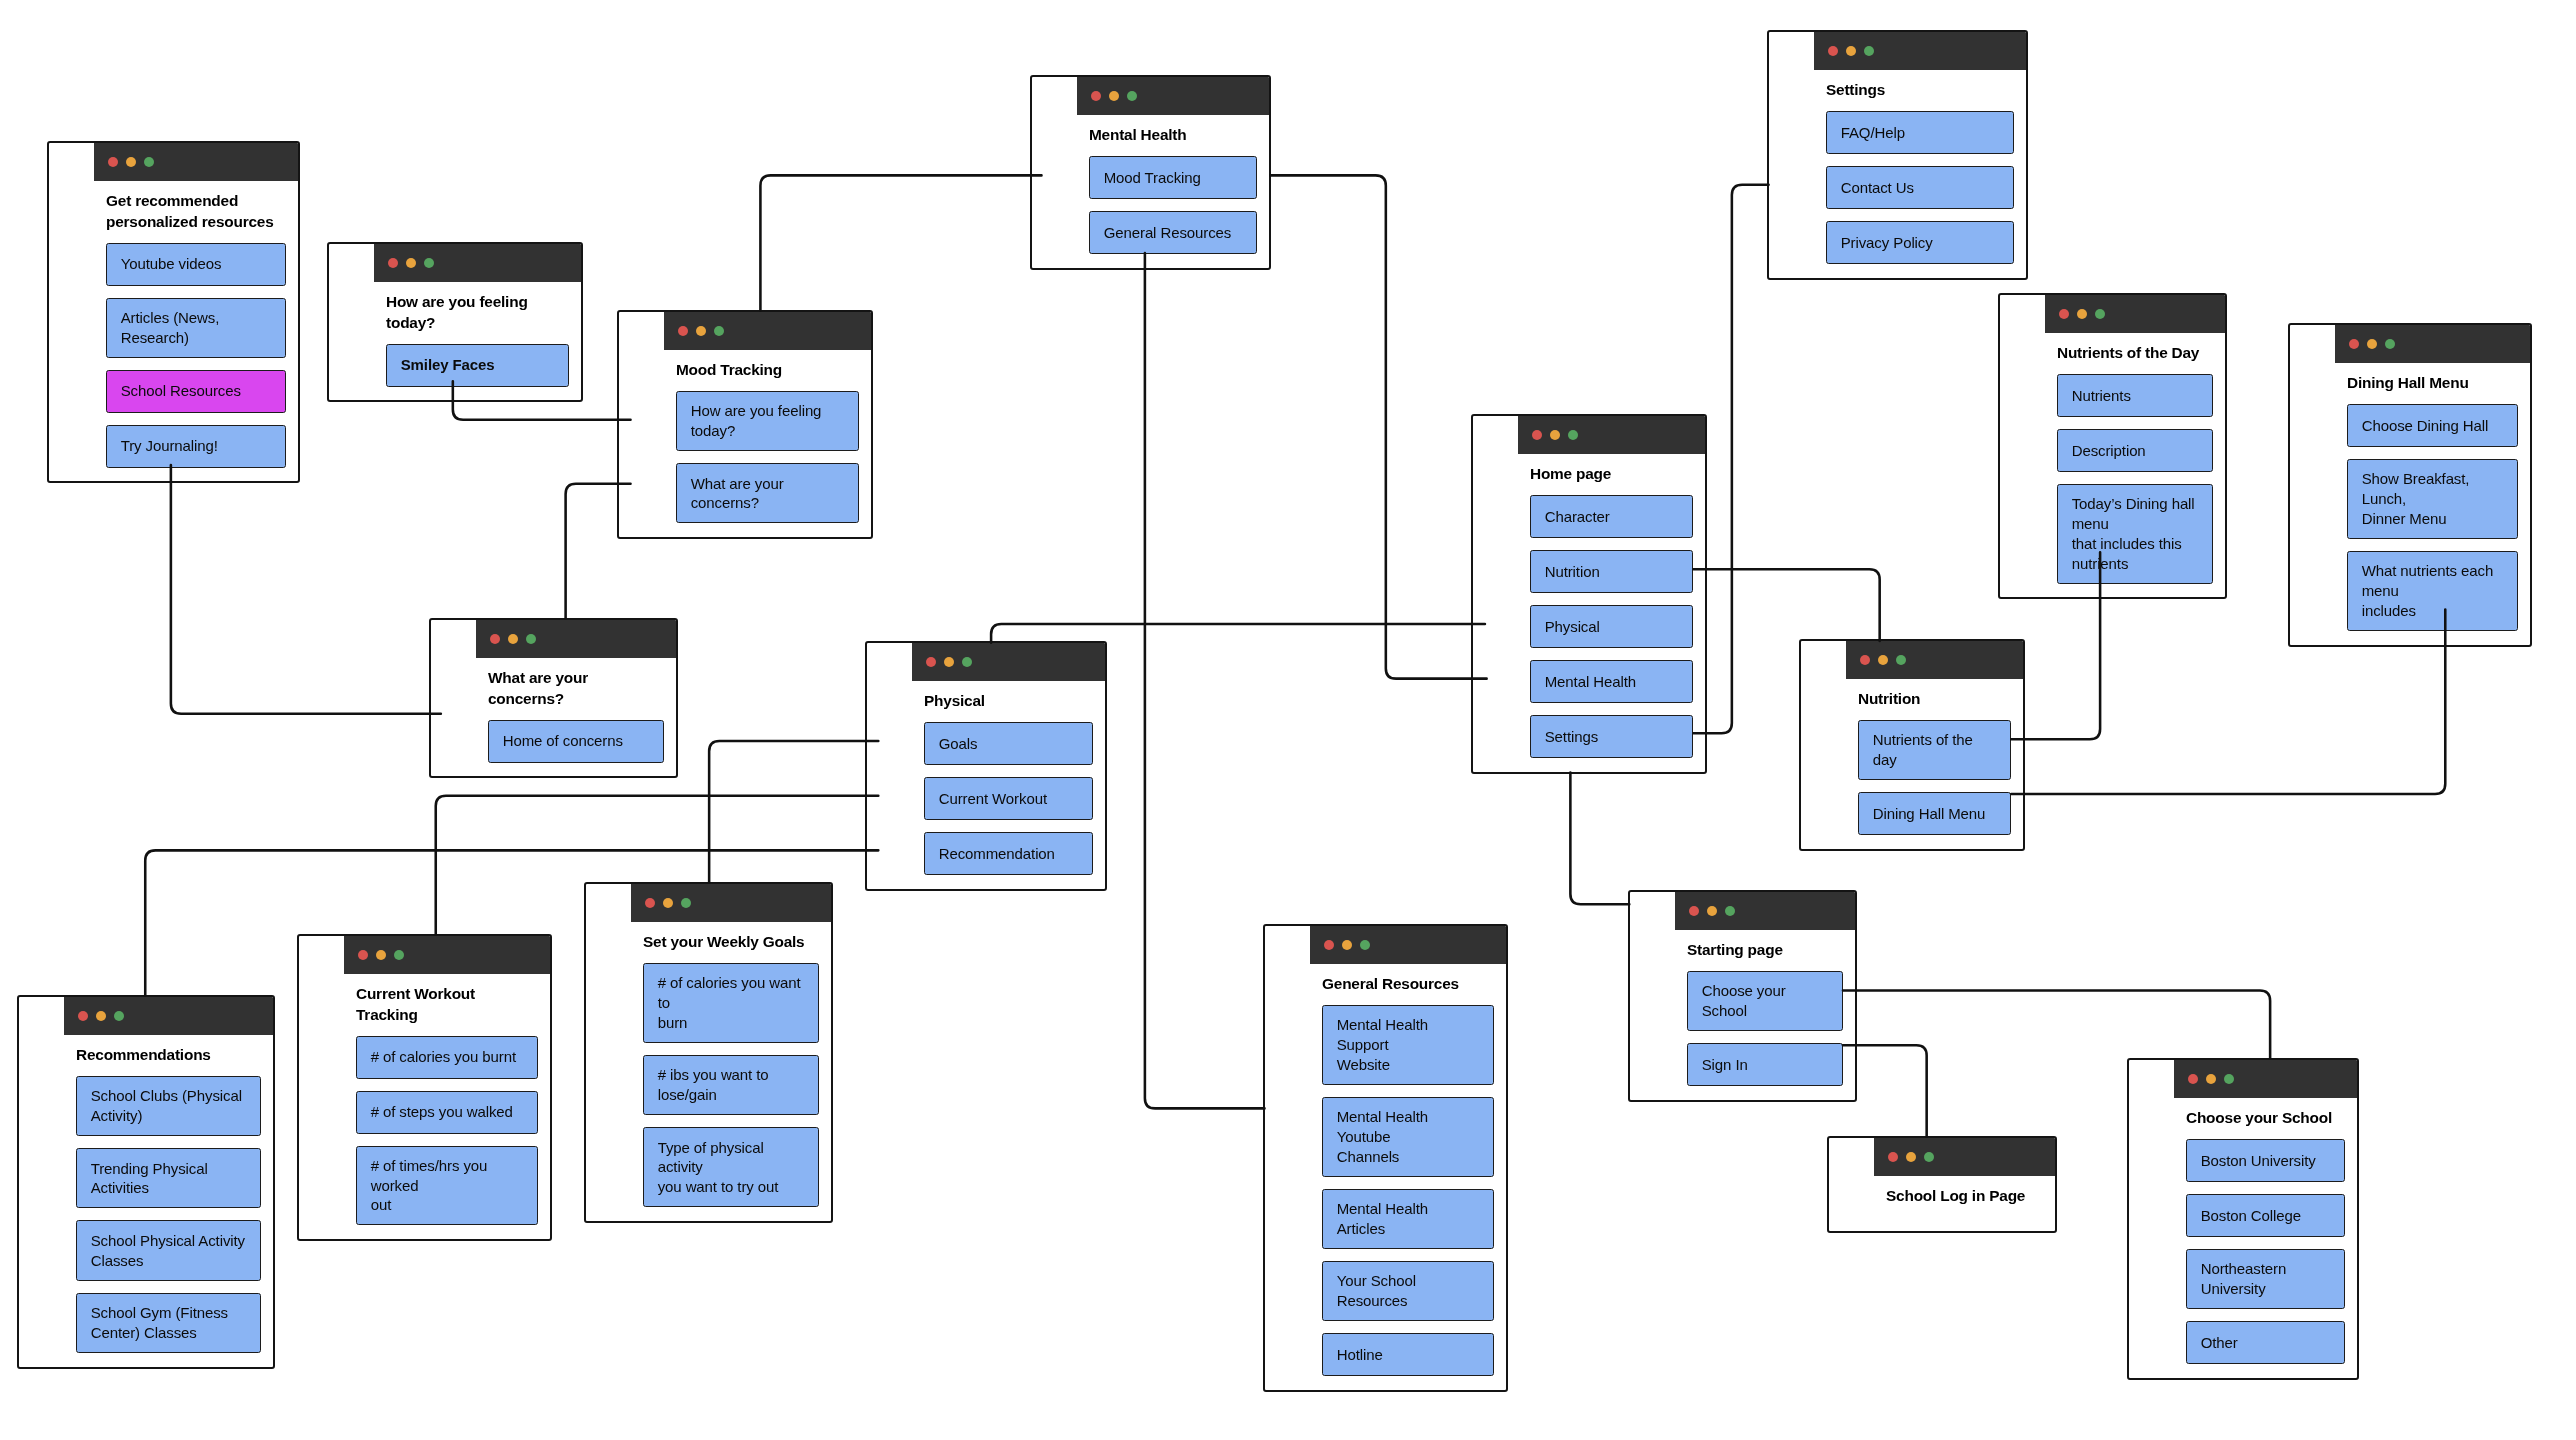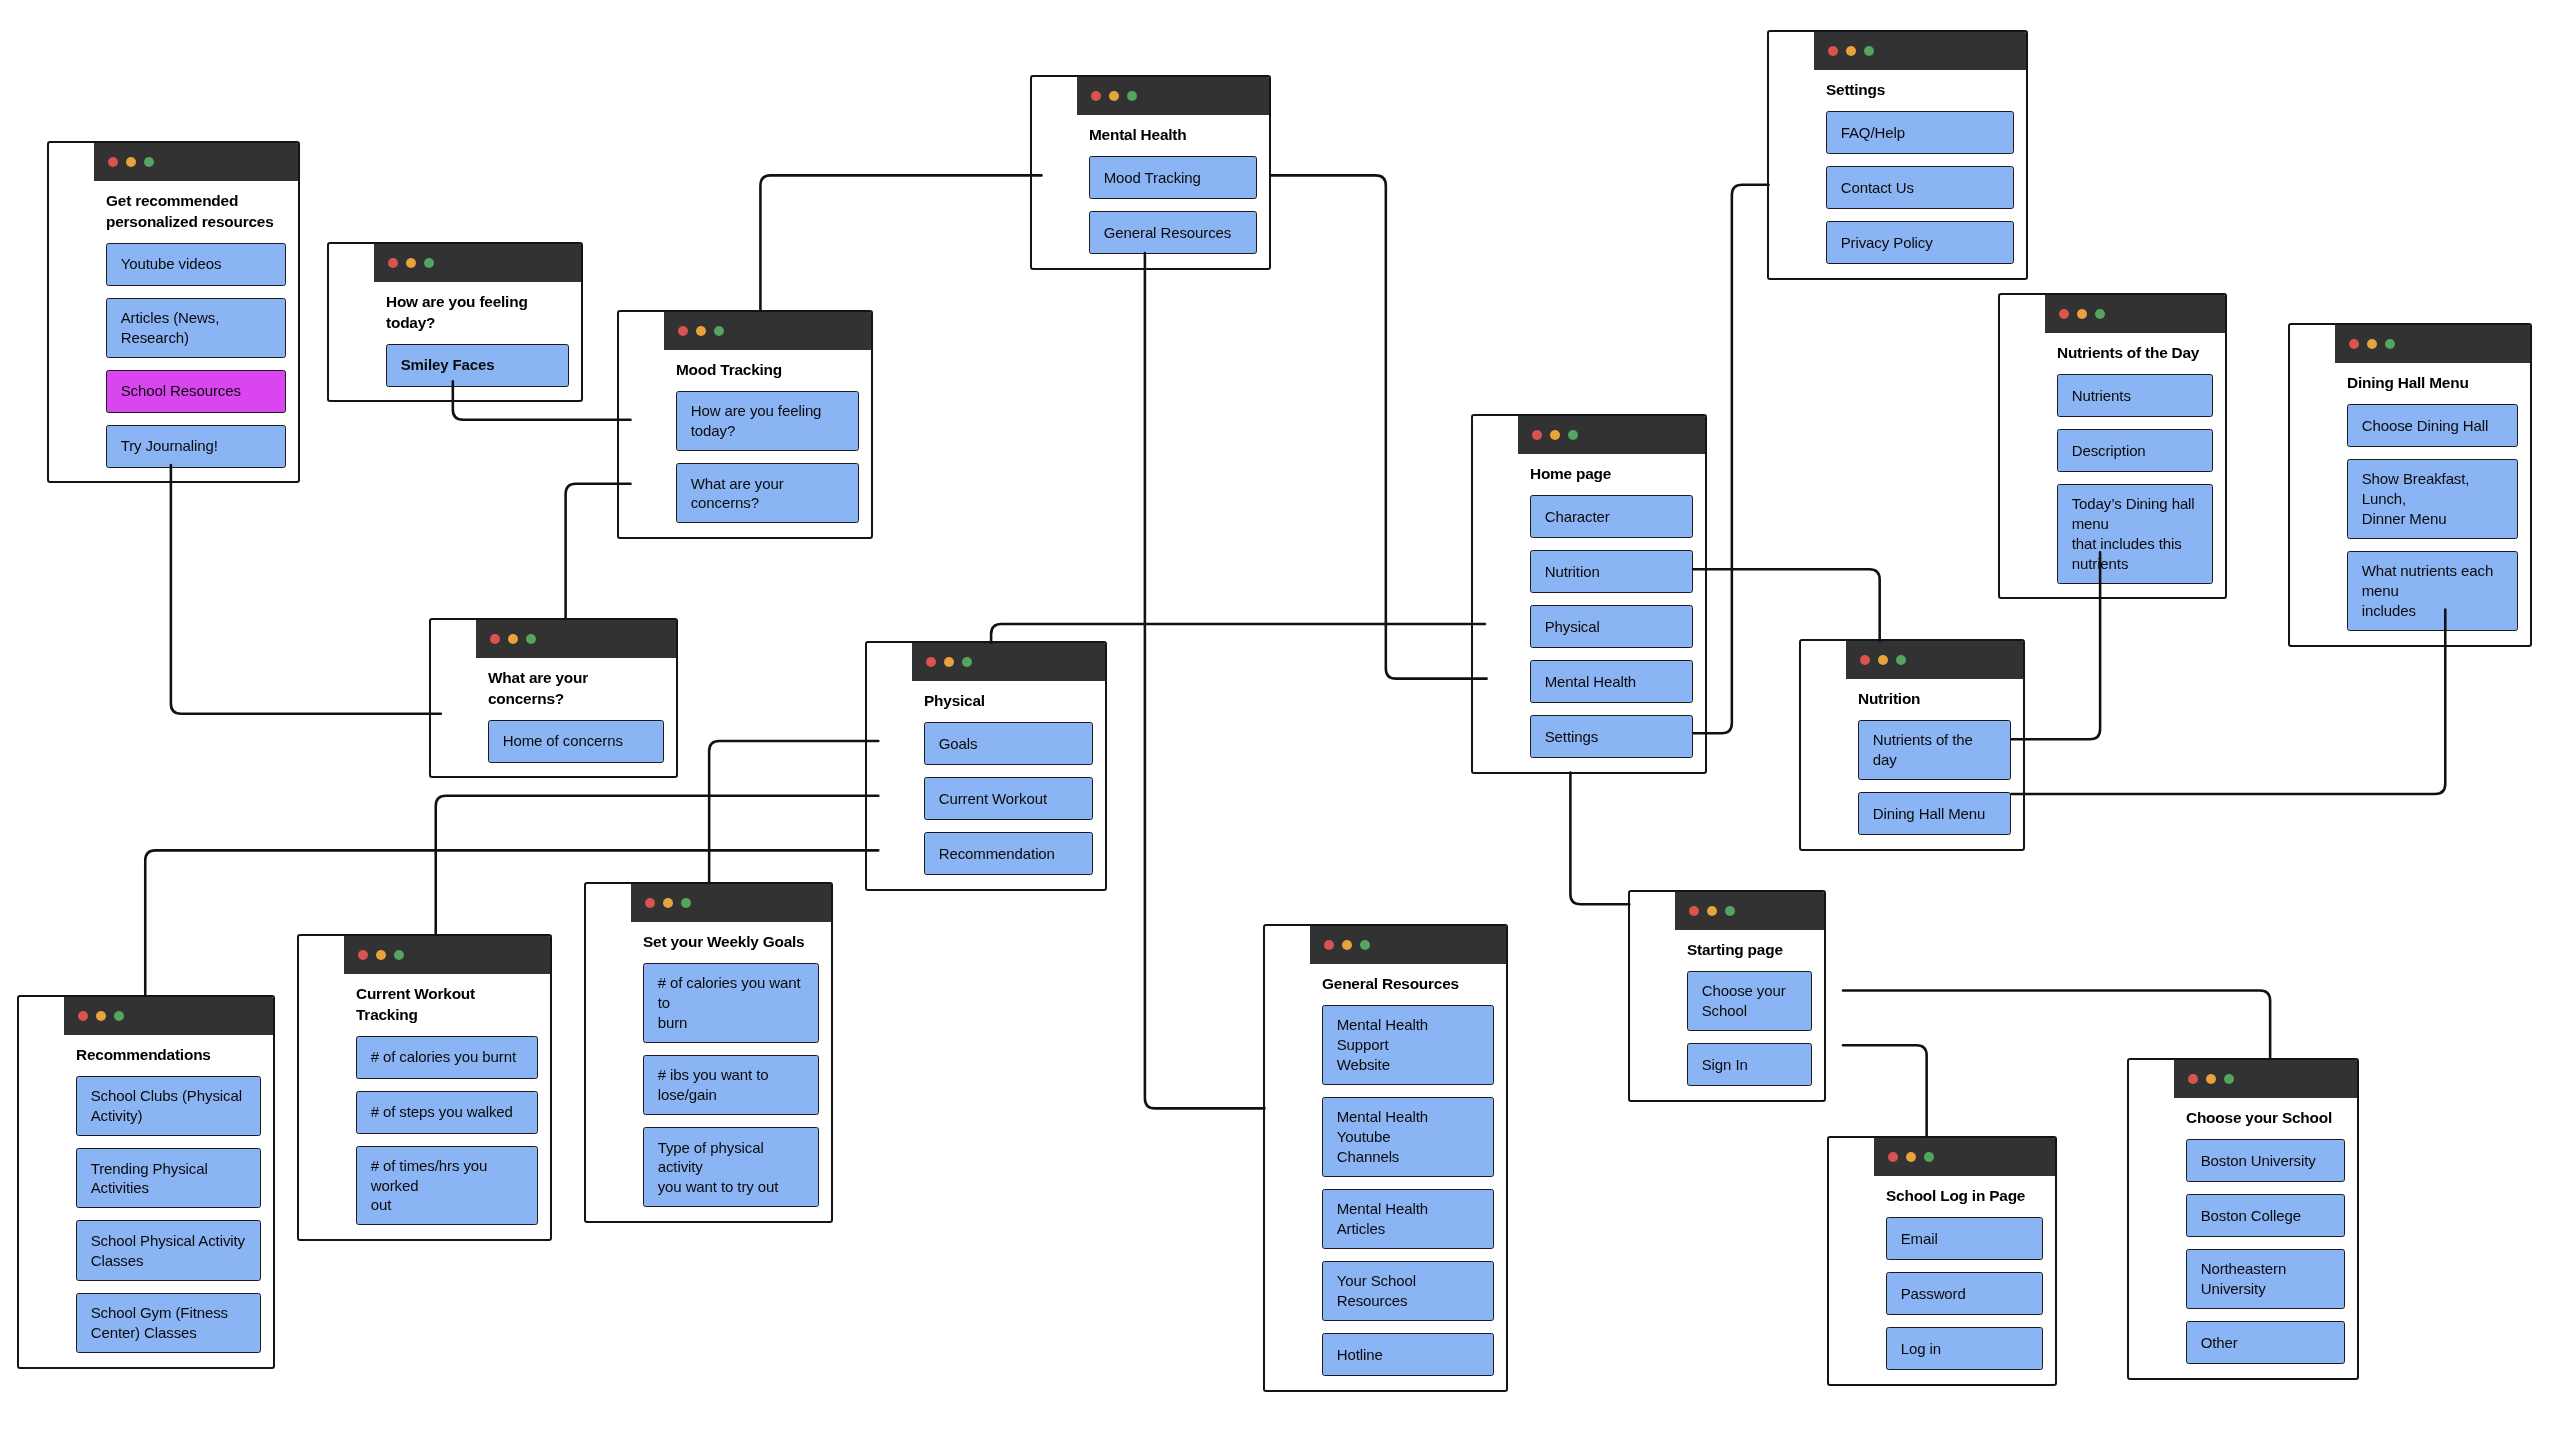--- a/index.html
+++ b/index.html
@@ -284,21 +284,21 @@
           <div class="btn" style="background: rgb(138, 180, 243); border-color: rgb(28, 28, 28);">Mental Health Support
 Website</div>
           <div class="btn" style="background: rgb(138, 180, 243); border-color: rgb(28, 28, 28);">Mental Health Youtube
 Channels</div>
           <div class="btn" style="background: rgb(138, 180, 243); border-color: rgb(28, 28, 28);">Mental Health Articles</div>
           <div class="btn" style="background: rgb(138, 180, 243); border-color: rgb(28, 28, 28);">Your School Resources</div>
           <div class="btn" style="background: rgb(138, 180, 243); border-color: rgb(28, 28, 28);">Hotline</div>
         </div>
       </div>
     </div>
-    <div class="win" style="left: 1628px; top: 890px; width: 198px;">
+    <div class="win" style="left: 1628px; top: 890px; width: 229px;">
       <div class="bar" style="background: rgb(50, 50, 50);">
         <div class="dot" style="background: rgb(217, 84, 79);"></div>
         <div class="dot" style="background: rgb(232, 163, 61);"></div>
         <div class="dot" style="background: rgb(85, 164, 95);"></div>
       </div>
       <div class="winbody">
         <div class="title">Starting page</div>
         <div class="btns">
           <div class="btn" style="background: rgb(138, 180, 243); border-color: rgb(28, 28, 28);">Choose your School</div>
           <div class="btn" style="background: rgb(138, 180, 243); border-color: rgb(28, 28, 28);">Sign In</div>
@@ -306,25 +306,20 @@
       </div>
     </div>
     <div class="win" style="left: 1827px; top: 1136px; width: 230px;">
       <div class="bar" style="background: rgb(50, 50, 50);">
         <div class="dot" style="background: rgb(217, 84, 79);"></div>
         <div class="dot" style="background: rgb(232, 163, 61);"></div>
         <div class="dot" style="background: rgb(85, 164, 95);"></div>
       </div>
       <div class="winbody">
         <div class="title">School Log in Page</div>
-        <div class="btns">
-          <div class="btn" style="background: rgb(138, 180, 243); border-color: rgb(28, 28, 28);">Email</div>
-          <div class="btn" style="background: rgb(138, 180, 243); border-color: rgb(28, 28, 28);">Password</div>
-          <div class="btn" style="background: rgb(138, 180, 243); border-color: rgb(28, 28, 28);">Log in</div>
-        </div>
       </div>
     </div>
     <div class="win" style="left: 2127px; top: 1058px; width: 232px;">
       <div class="bar" style="background: rgb(50, 50, 50);">
         <div class="dot" style="background: rgb(217, 84, 79);"></div>
         <div class="dot" style="background: rgb(232, 163, 61);"></div>
         <div class="dot" style="background: rgb(85, 164, 95);"></div>
       </div>
       <div class="winbody">
         <div class="title">Choose your School</div>

